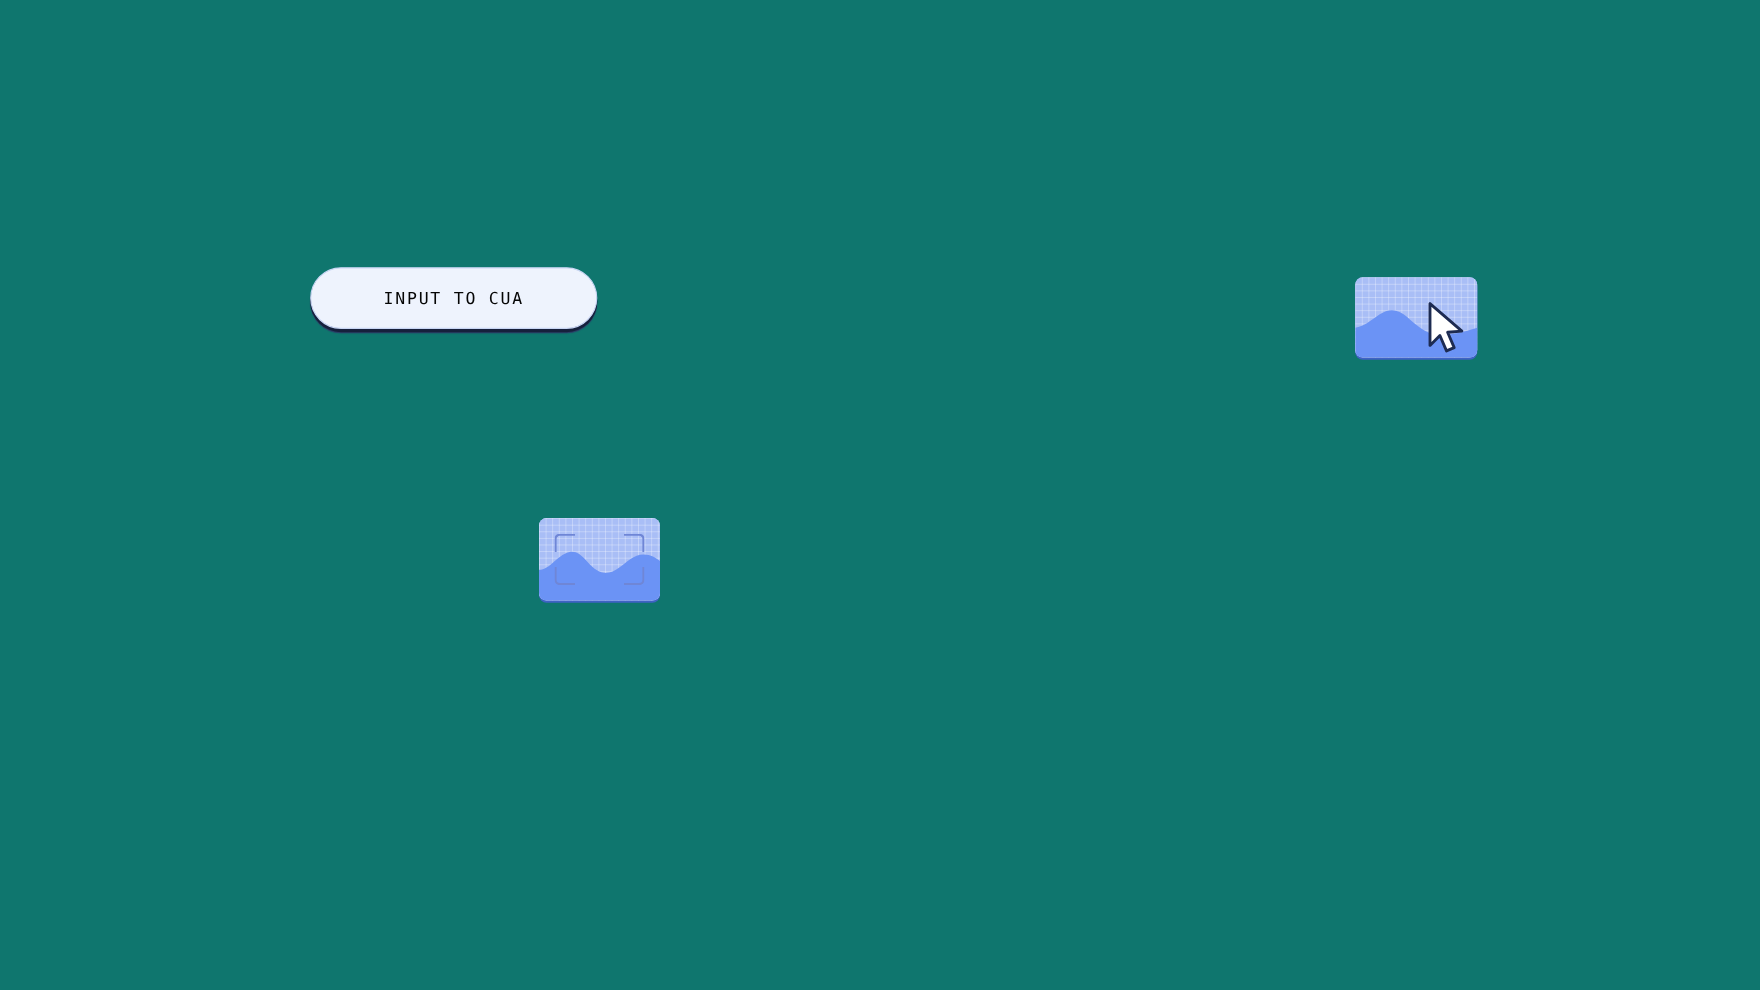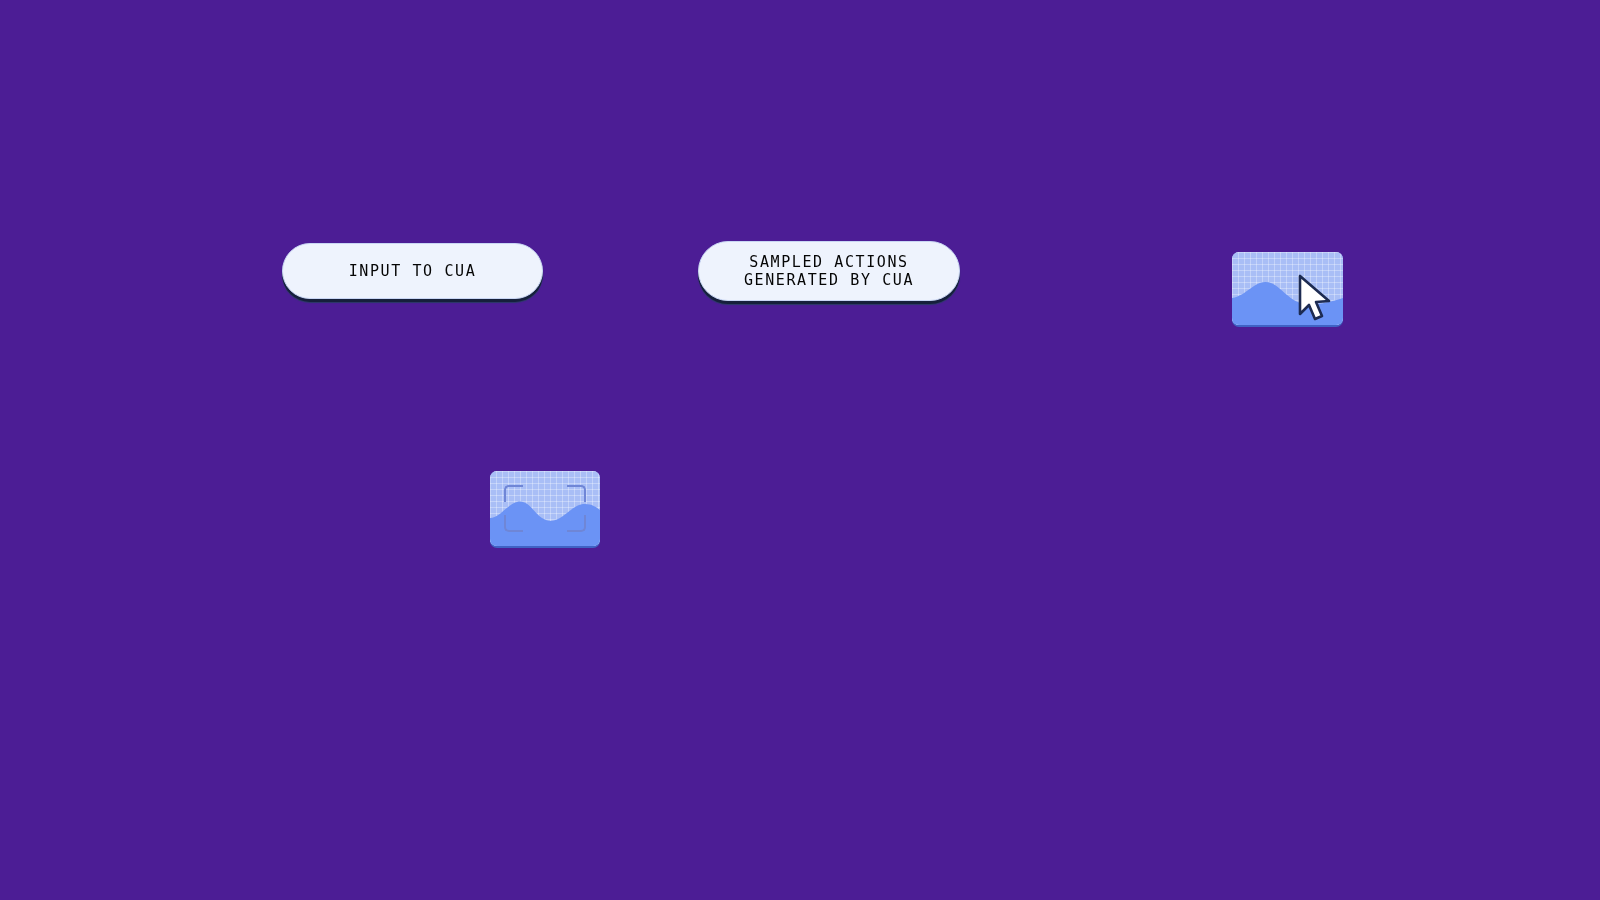--- a/index.html
+++ b/index.html
@@ -8,21 +8,21 @@
     padding: 0;
     background: #000000;
   }
   body {
     font-family: "DejaVu Sans Mono", monospace;
   }
   #canvas {
     position: relative;
     width: 1600px;
     height: 900px;
-    background: #4c1d95;
+    background: #0f766e;
     overflow: hidden;
   }
 
   
   .pill {
     position: absolute;
     box-sizing: border-box;
     display: flex;
     align-items: center;
     justify-content: center;
@@ -119,24 +119,20 @@
 </style>
 </head>
 <body>
 
 <div id="canvas">
 
   <div class="pill" id="pill-input">
     <span class="pill-label">INPUT TO CUA</span>
   </div>
 
-  <div class="pill" id="pill-actions">
-    <span class="pill-label">SAMPLED ACTIONS</span>
-    <span class="pill-label">GENERATED BY CUA</span>
-  </div>
 
   <div class="thumb" id="thumb-screenshot">
     <div class="thumb-sky"></div>
     <svg class="thumb-wave" viewBox="0 0 110 75" preserveAspectRatio="none">
       <path d="M0,47 C10,47 16,34 27,31 C38,28 44,42 52,47 C60,52 66,50 73,45
                C80,40 86,33 95,33 C102,33 106,36 110,39 L110,75 L0,75 Z" fill="#6b93f5"></path>
     </svg>
     <div class="thumb-brackets">
       <span class="bracket tl"></span>
       <span class="bracket tr"></span>

